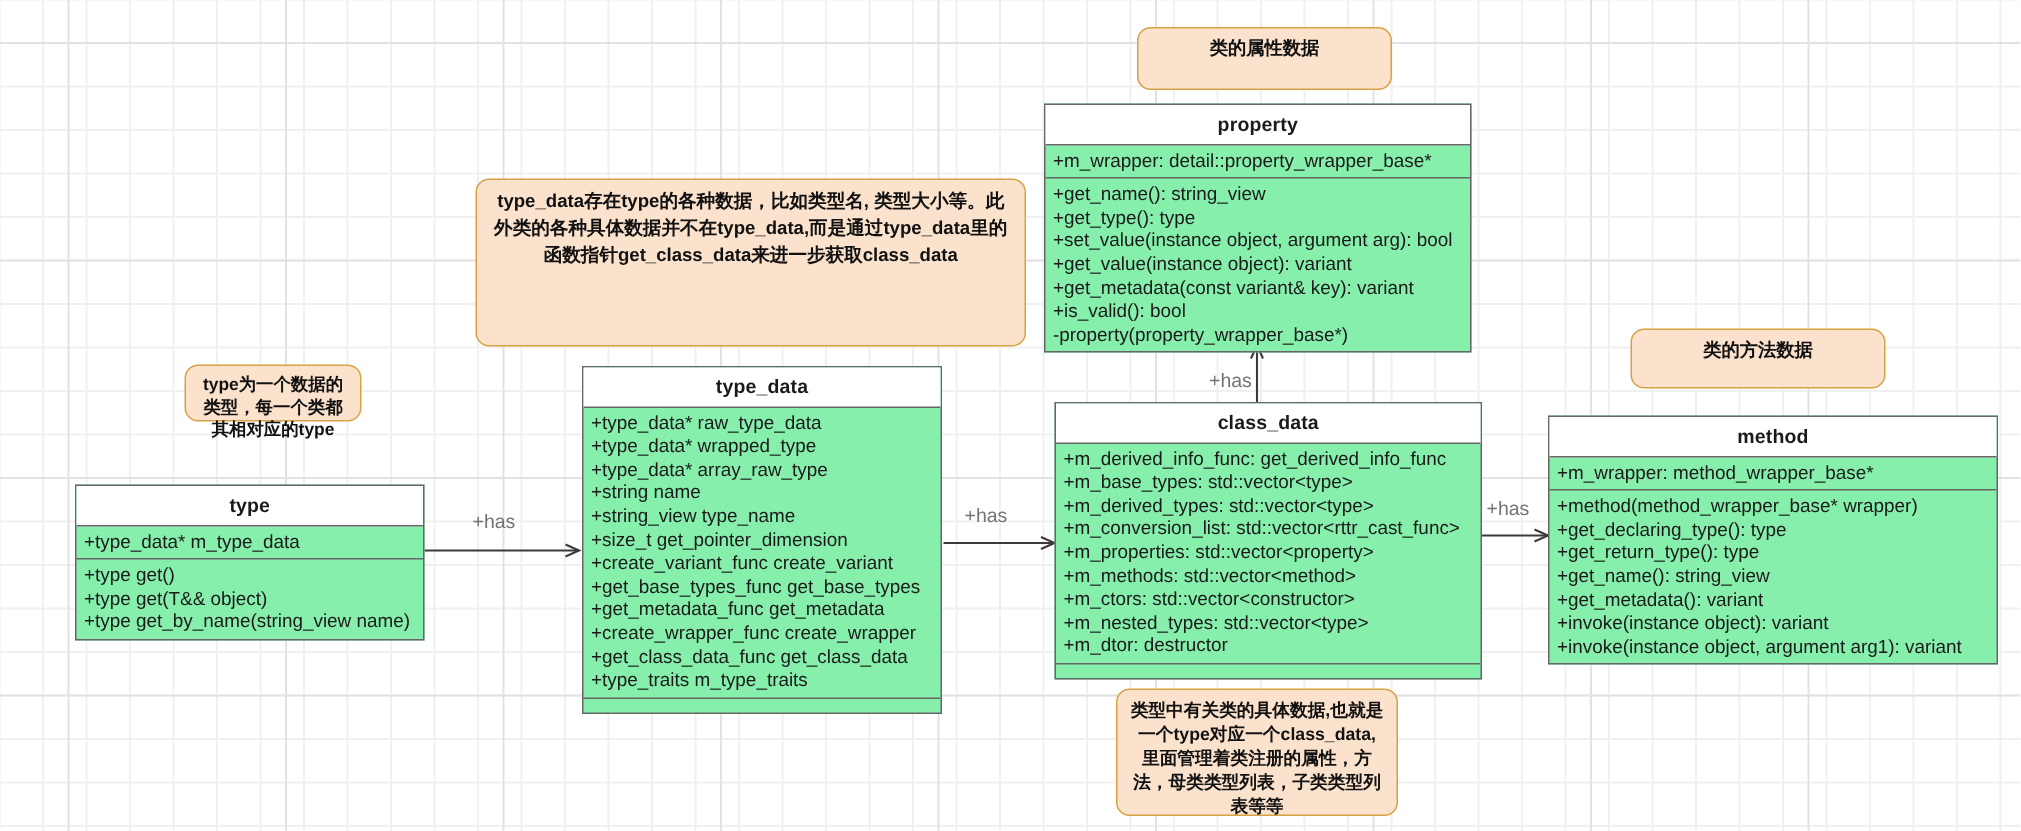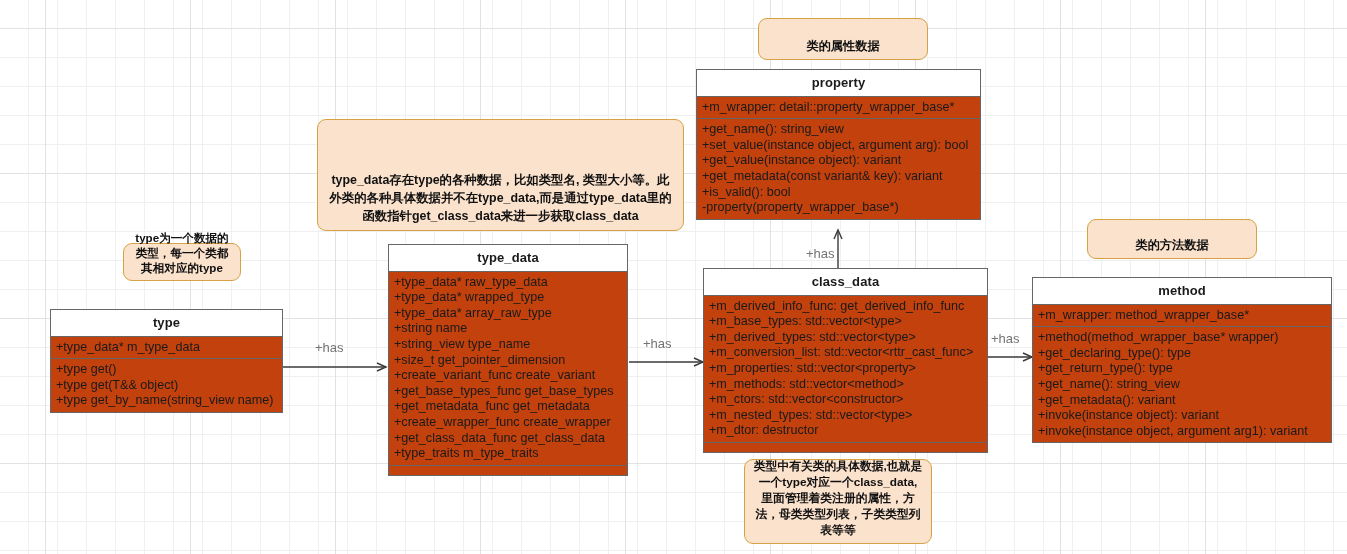--- a/index.html
+++ b/index.html
@@ -33,21 +33,21 @@
     background-image:
       linear-gradient(to right, #e2e2e2 1px, transparent 1px),
       linear-gradient(to bottom, #e2e2e2 1px, transparent 1px);
     background-size: 145px 145px;
     background-position: 45px 28px;
   }
 
   
   .uml-class {
     position: absolute;
-    background: #c2410c;
+    background: #86efac;
     border: 1.6px solid #666666;
     box-sizing: border-box;
     font-size: 12.6px;
     line-height: 15.6px;
     color: #1a1a1a;
   }
   .uml-title {
     text-align: center;
     font-weight: bold;
     font-size: 13px;
@@ -78,21 +78,21 @@
     position: absolute;
     background: #fbe2cd;
     border: 1.4px solid #d6a243;
     border-radius: 9px;
     box-sizing: border-box;
     color: #111111;
     font-weight: bold;
     font-size: 12.2px;
     line-height: 16.5px;
     display: flex;
-    align-items: flex-end;
+    align-items: flex-start;
     justify-content: center;
     text-align: center;
     padding: 5px 8px;
   }
   .note .note-text { display: block; }
 
   
   .conn-svg {
     position: absolute;
     inset: 0;
@@ -150,21 +150,21 @@
 </div>
 
 <div class="note" style="left:317px; top:119px; width:367px; height:112px; font-size:12.4px; line-height:18px;">
   <span class="note-text">type_data存在type的各种数据，比如类型名, 类型大小等。此外类的各种具体数据并不在type_data,而是通过type_data里的函数指针get_class_data来进一步获取class_data</span>
 </div>
 
 <div class="note" style="left:744px; top:459px; width:188px; height:85px; font-size:11.8px; line-height:16px;">
   <span class="note-text">类型中有关类的具体数据,也就是一个type对应一个class_data, 里面管理着类注册的属性，方法，母类类型列表，子类类型列表等等</span>
 </div>
 
-<div class="uml-class" style="left:50px; top:309px; width:233px;">
+<div class="uml-class" style="left:50px; top:323px; width:233px;">
   <div class="uml-title">type</div>
   <div class="uml-section">
     <div class="row">+type_data* m_type_data</div>
   </div>
   <div class="uml-section last">
     <div class="row">+type get()</div>
     <div class="row">+type get(T&amp;&amp; object)</div>
     <div class="row">+type get_by_name(string_view name)</div>
   </div>
 </div>
@@ -204,20 +204,21 @@
   <div class="uml-foot" style="border-top:none; height:9px;"></div>
 </div>
 
 <div class="uml-class" style="left:696px; top:69px; width:285px;">
   <div class="uml-title">property</div>
   <div class="uml-section">
     <div class="row">+m_wrapper: detail::property_wrapper_base*</div>
   </div>
   <div class="uml-section last">
     <div class="row">+get_name(): string_view</div>
+    <div class="row">+get_type(): type</div>
     <div class="row">+set_value(instance object, argument arg): bool</div>
     <div class="row">+get_value(instance object): variant</div>
     <div class="row">+get_metadata(const variant&amp; key): variant</div>
     <div class="row">+is_valid(): bool</div>
     <div class="row">-property(property_wrapper_base*)</div>
   </div>
 </div>
 
 <div class="uml-class" style="left:1032px; top:277px; width:300px;">
   <div class="uml-title">method</div>

